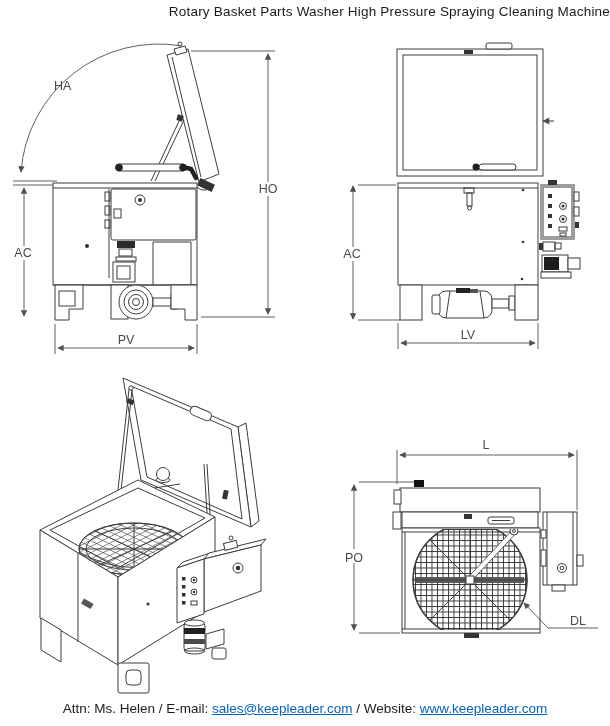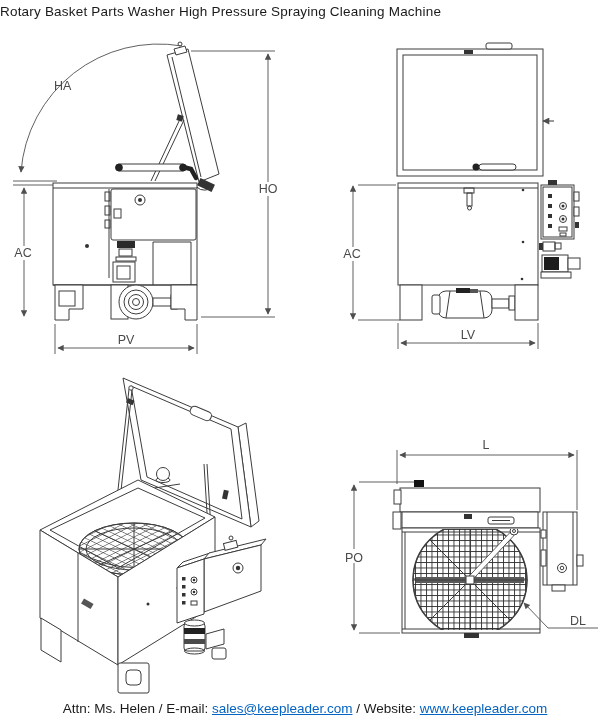--- a/index.html
+++ b/index.html
@@ -1,18 +1,18 @@
 <!DOCTYPE html>
 <html><head>
 <meta charset="utf-8">
 <style>
   html,body{margin:0;padding:0;background:#ffffff;}
   body{width:610px;height:726px;position:relative;overflow:hidden;
        font-family:"Liberation Sans",sans-serif;}
-  .page-title{position:absolute;top:4px;left:0;width:610px;text-align:left;
+  .page-title{position:absolute;top:4px;left:0;width:610px;text-align:right;
        font-size:13.5px;color:#1a1a1a;letter-spacing:.2px;}
   .view{position:absolute;}
   .footer{position:absolute;top:701px;left:0;width:610px;text-align:center;
        font-size:13.5px;color:#1a1a1a;}
   .footer a{color:#0563c1;text-decoration:underline;cursor:pointer;}
   .dim-label{font-family:"Liberation Sans",sans-serif;font-size:12.5px;fill:#4a4a4a;}
   svg{display:block;}
 </style>
 </head>
 <body>

